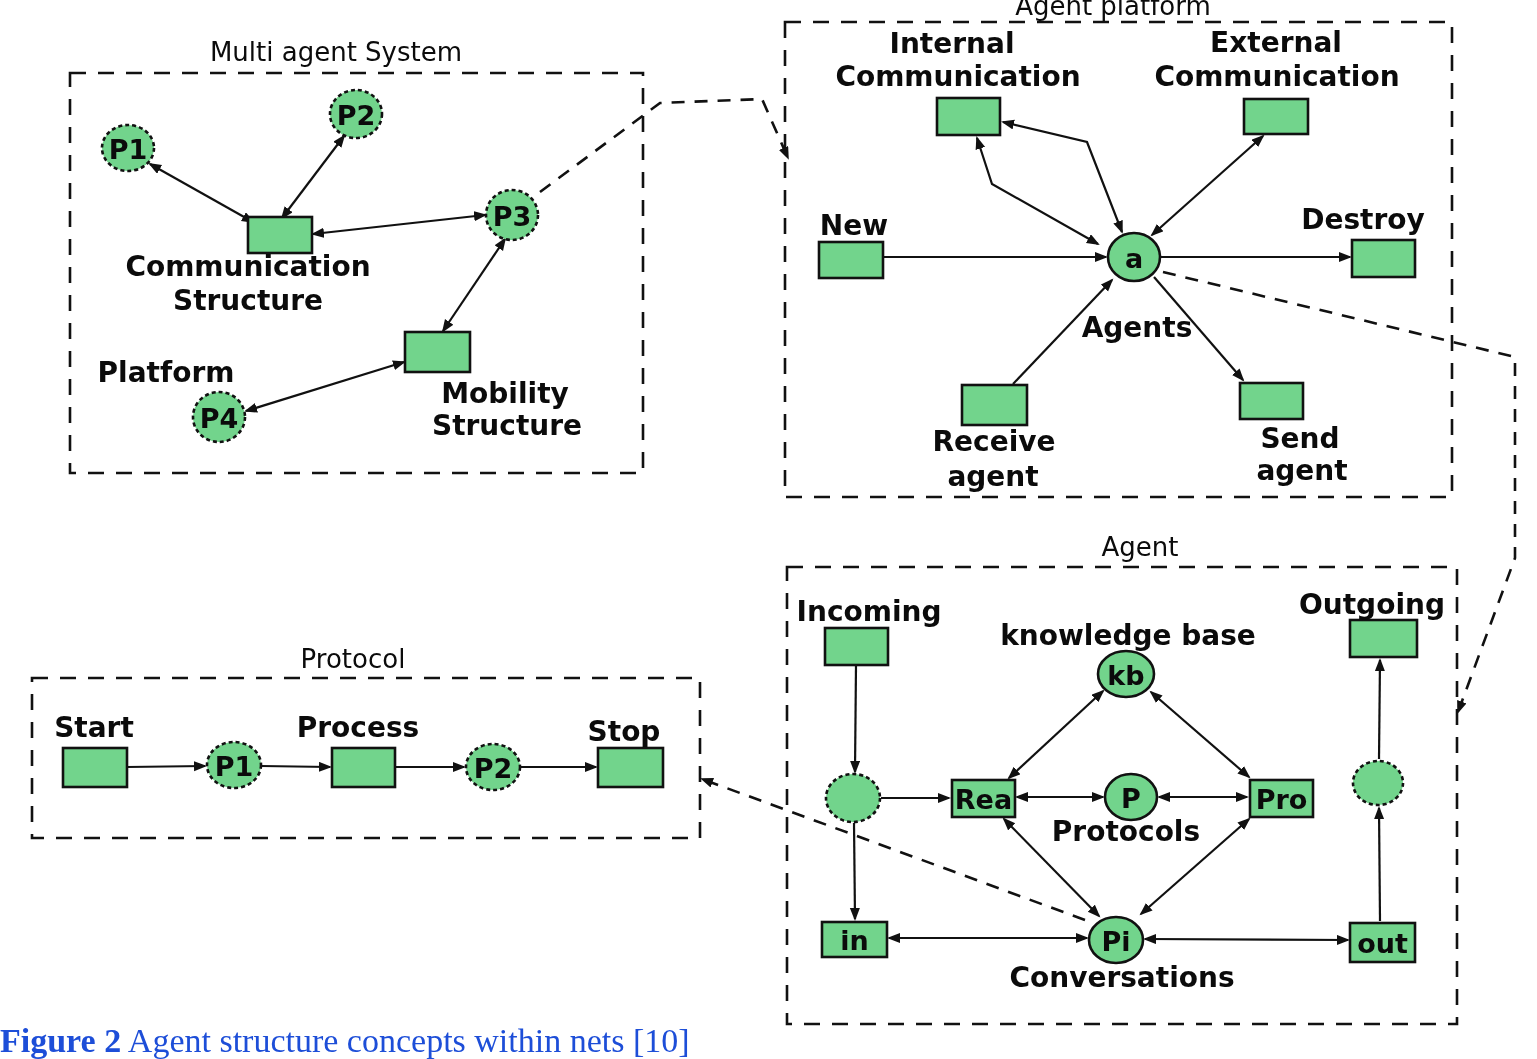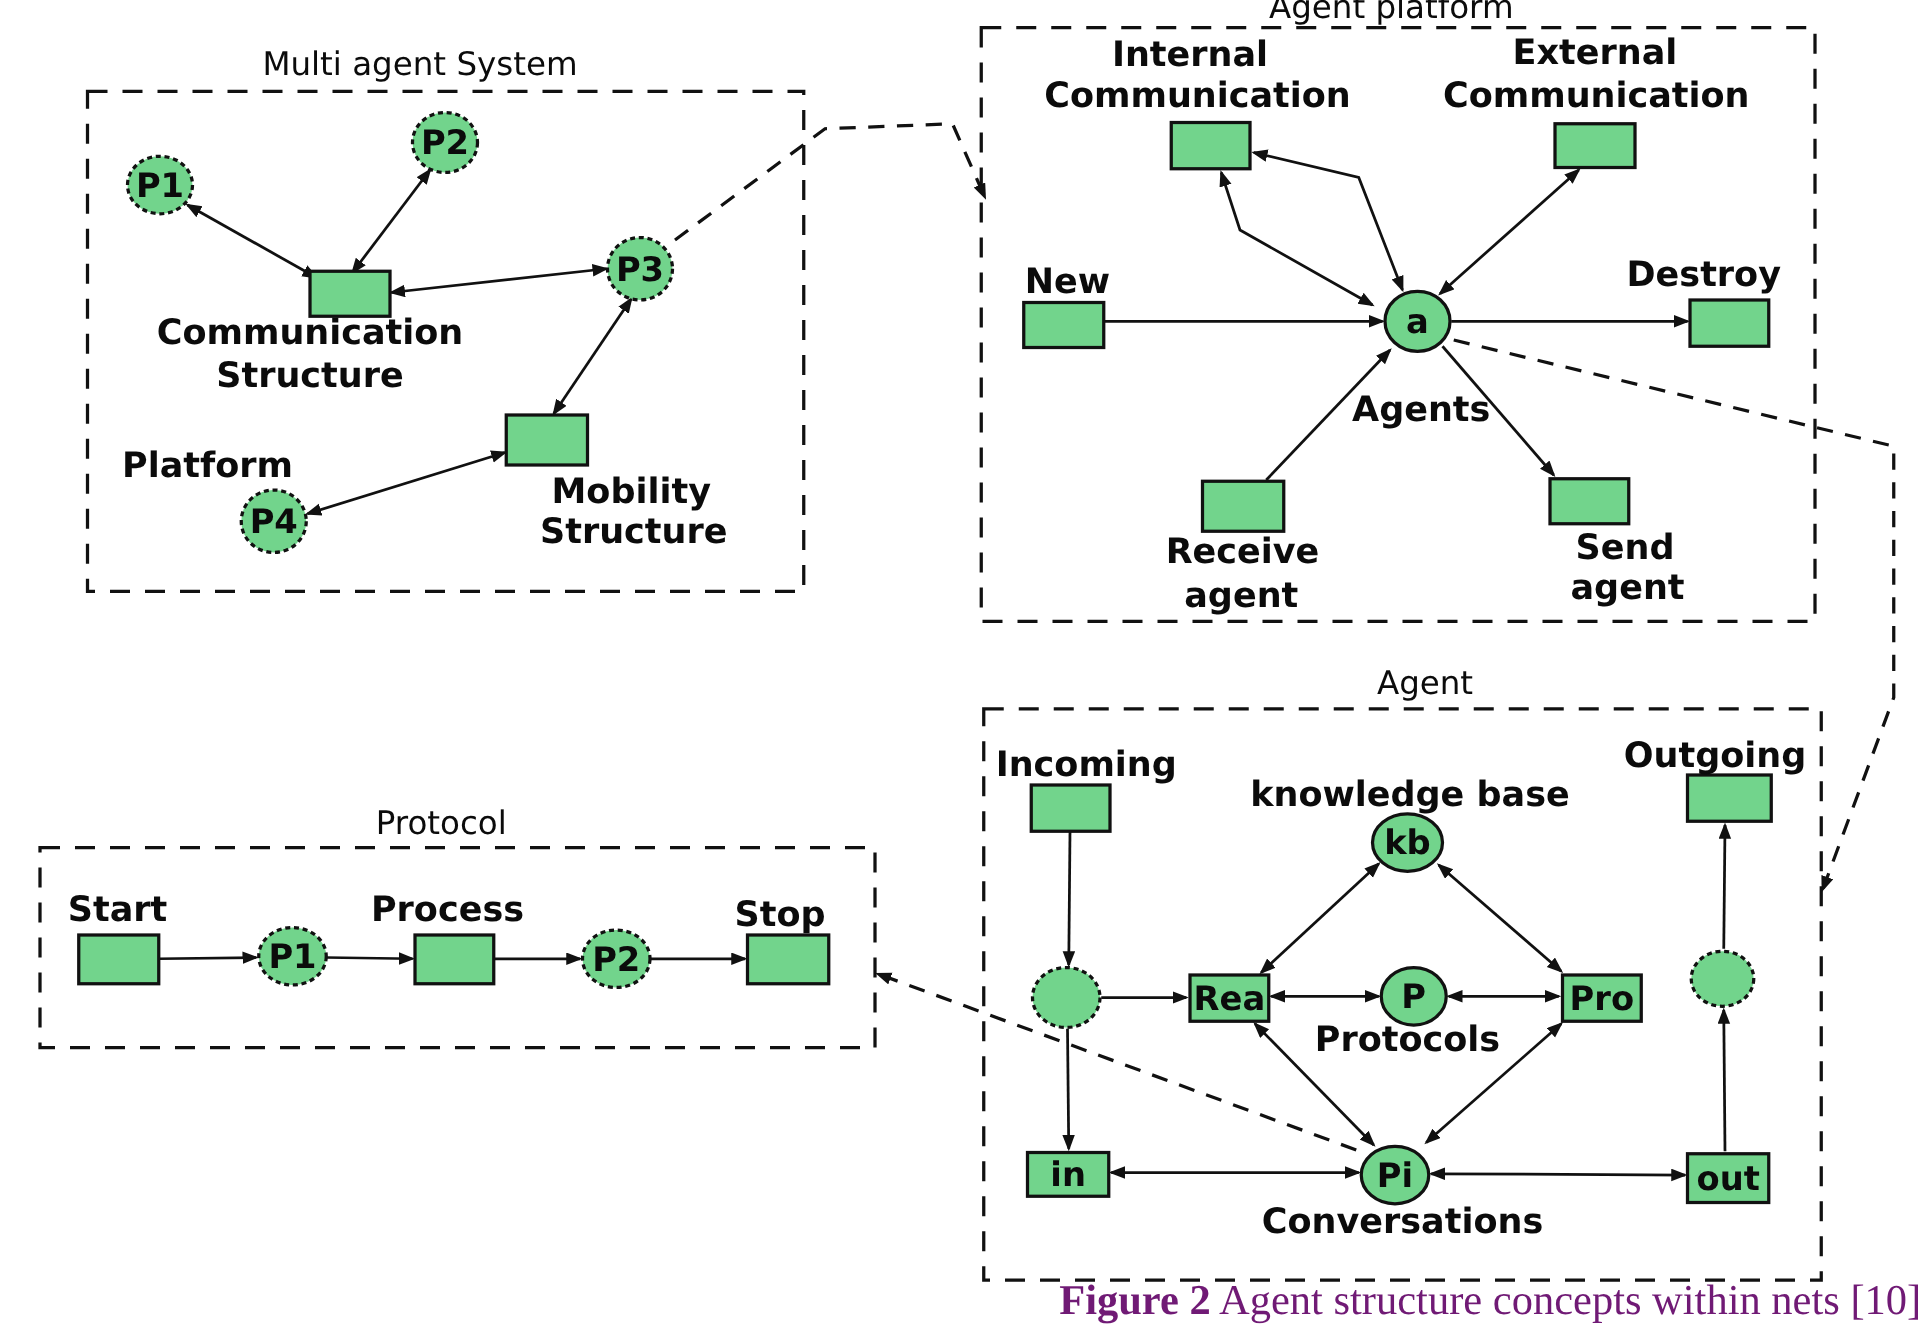--- a/index.html
+++ b/index.html
@@ -2,22 +2,22 @@
 <html><head>
 <meta charset="utf-8">
 <style>
   html,body{margin:0;padding:0;background:#ffffff;width:1537px;height:1059px;overflow:hidden;}
   #stage{position:relative;width:1537px;height:1059px;background:#ffffff;font-family:"DejaVu Sans",sans-serif;}
   svg{position:absolute;left:0;top:0;}
   svg text{font-family:"DejaVu Sans",sans-serif;fill:#0b0b0b;}
   .box-title{font-size:26px;font-weight:normal;}
   .node-label{font-weight:bold;}
   .free-label{font-weight:bold;}
-  #caption{position:absolute;left:0;top:1022px;width:1537px;text-align:right;
-           font-family:"Liberation Serif","DejaVu Serif",serif;font-size:34px;color:#701a75;
+  #caption{position:absolute;left:0;top:1022px;width:1537px;text-align:left;
+           font-family:"Liberation Serif","DejaVu Serif",serif;font-size:34px;color:#1d4ed8;
            white-space:nowrap;}
   #caption b{font-weight:bold;}
 </style>
 </head>
 <body>
 
 <div id="stage">
   <svg id="net-svg" width="1537" height="1059" viewBox="0 0 1537 1059">
       <defs>
         <marker id="ah" markerWidth="15" markerHeight="12" refX="11" refY="5" orient="auto-start-reverse" markerUnits="userSpaceOnUse">

